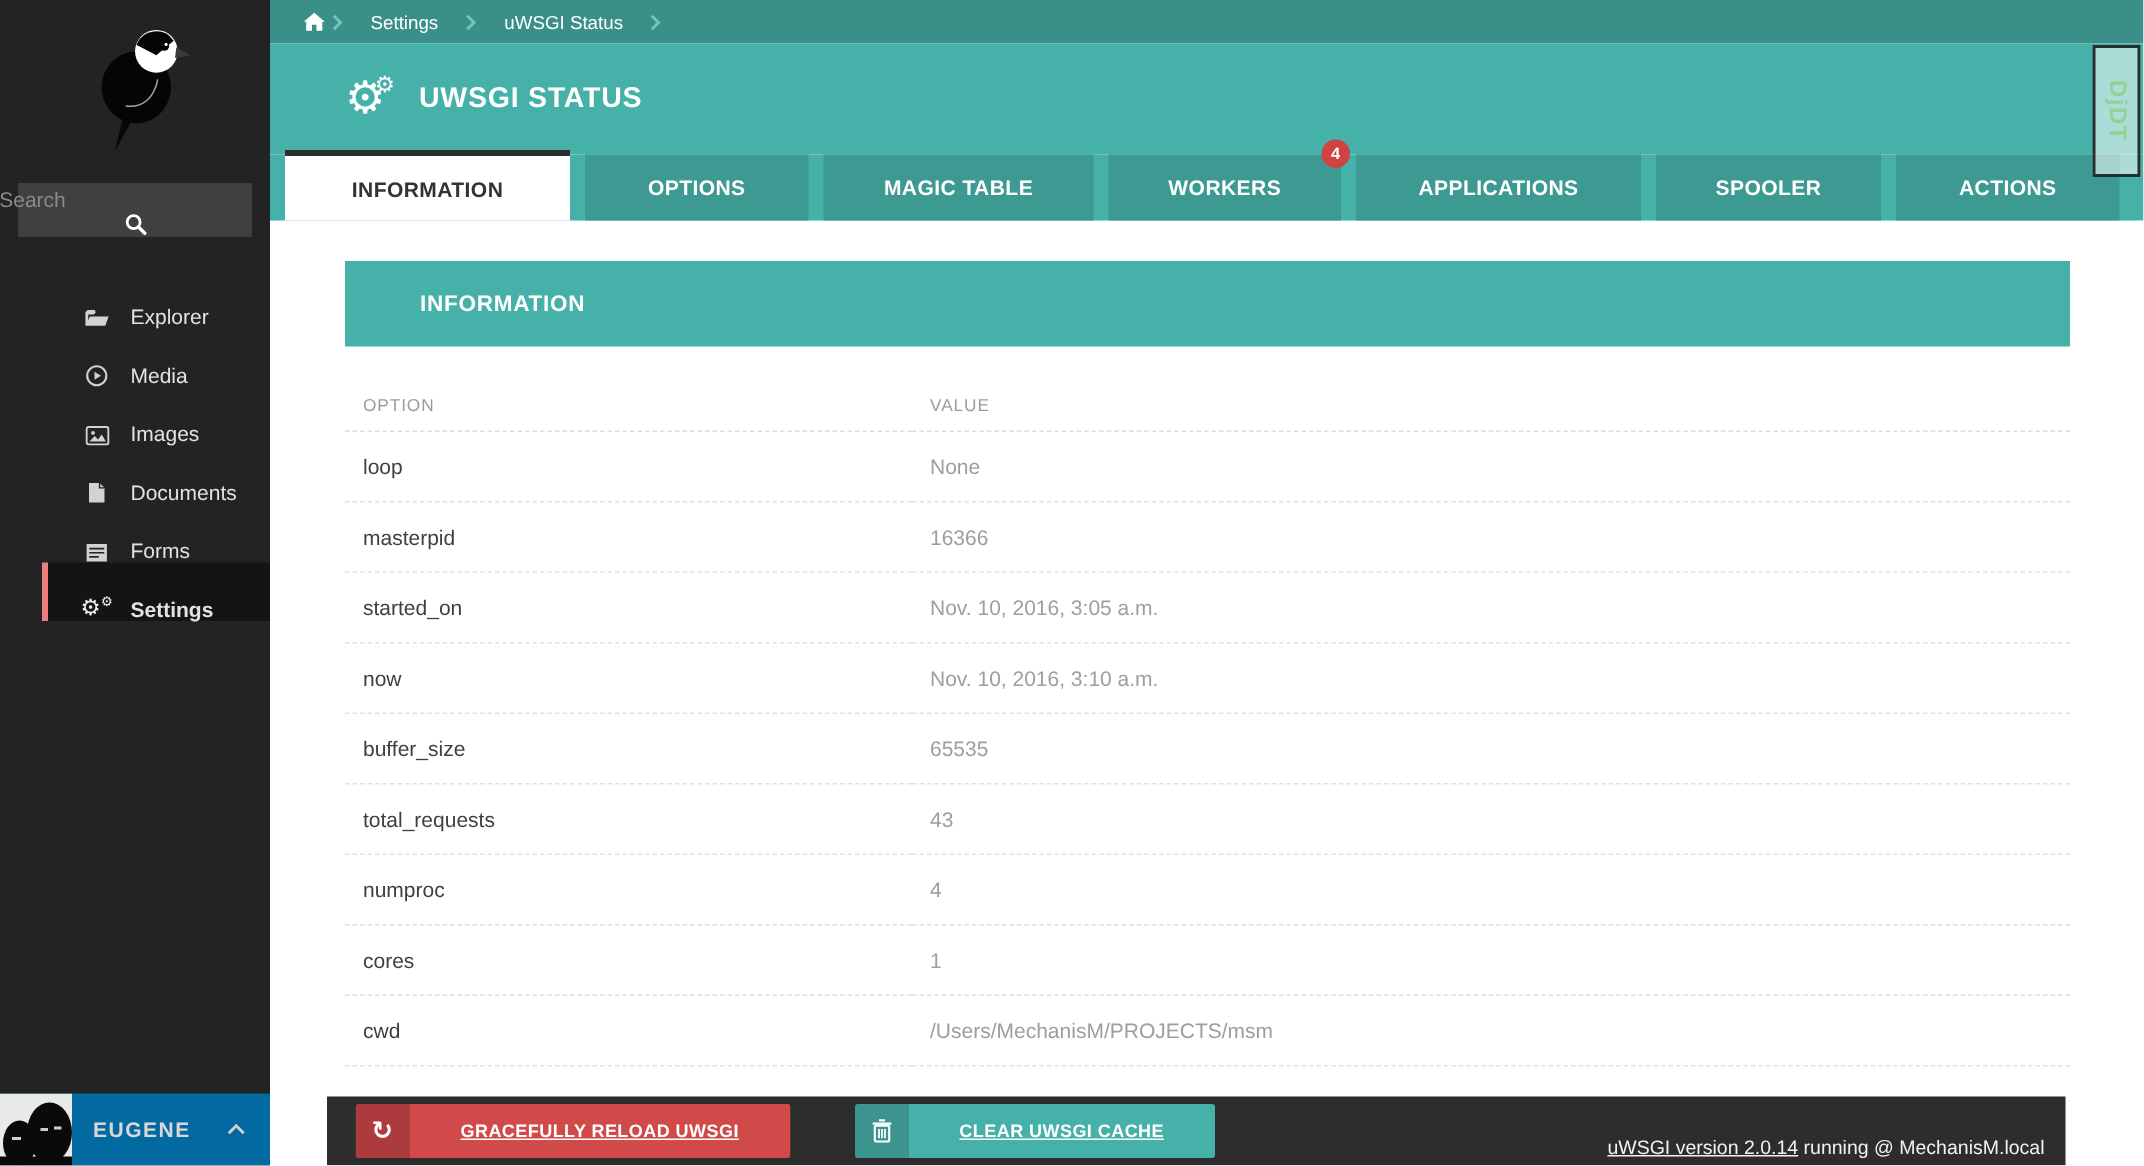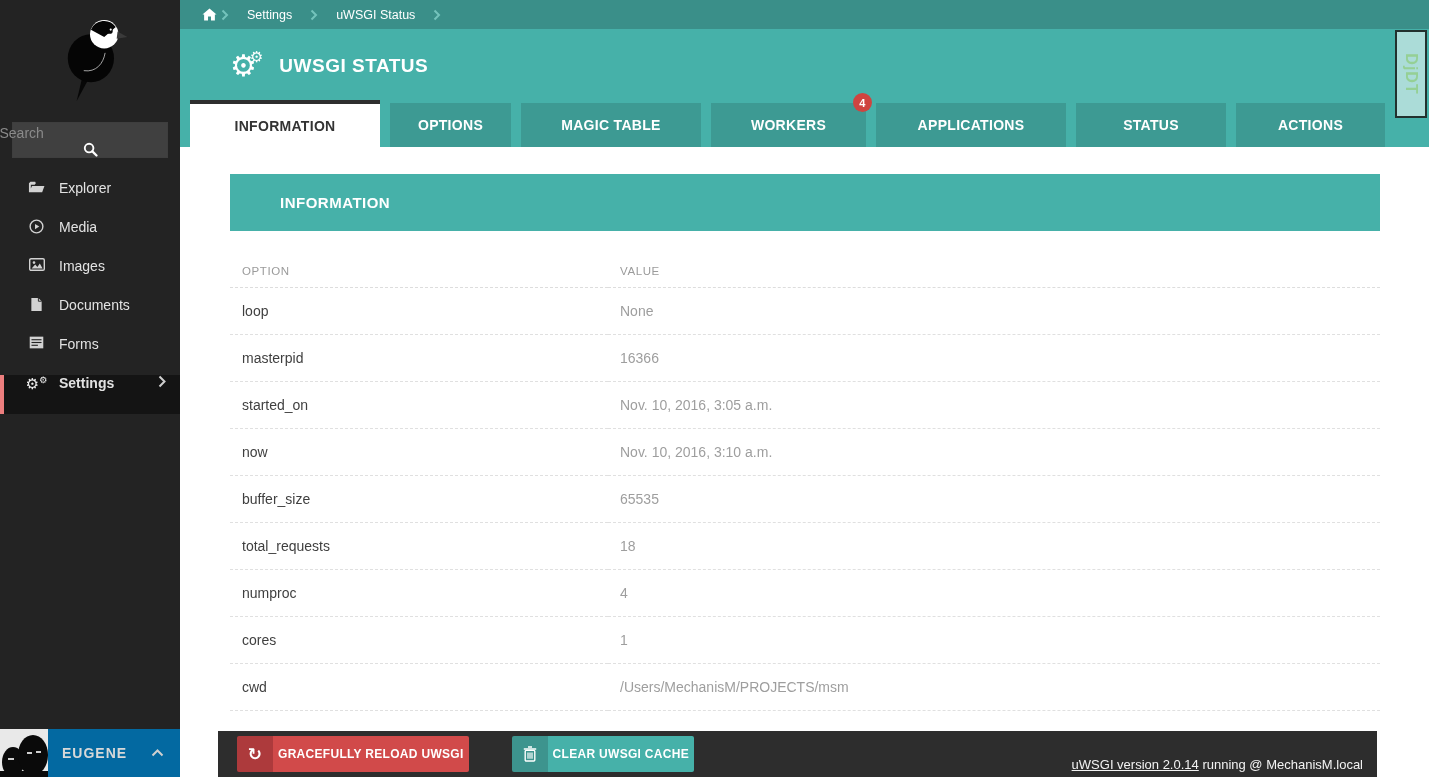--- a/index.html
+++ b/index.html
@@ -24,23 +24,23 @@
     background: #404040; border: 1px solid #3e3e3e;
     display: flex; align-items: center; padding: 0 12px; flex-direction: column;
   }
   .search-box input {
     flex: 1; background: transparent; border: none; outline: none;
     color: #bbb; font-size: 14px; font-family: inherit; min-width: 0;
   }
   .search-box input::placeholder { color: #8a8a8a; }
   .nav { margin-top: 18px; }
   .nav-item {
-    height: 39px; display: flex; align-items: flex-start;
+    height: 39px; display: flex; align-items: flex-end;
     padding: 0 14px 0 28px; gap: 14px;
-    color: #e2e2e2; font-size: 14px; cursor: pointer;
+    color: #e2e2e2; font-size: 14px; cursor: pointer; margin-left: 28px;
   }
   .nav-item .nav-icon { width: 17px; display: flex; justify-content: center; flex-shrink: 0; }
   .nav-item.active {
     background: #141414; font-weight: bold;
     border-left: 4px solid #ec7e7e; padding-left: 24px;
   }
   .nav-item.active .spacer { flex: 1; }
   .user-bar {
     position: absolute; bottom: 0; left: 0; right: 0; height: 48px;
     background: #0369a1; display: flex; align-items: center; cursor: pointer;
@@ -123,21 +123,21 @@
     margin: 0 52px 0 38px;
     display: flex; align-items: center;
     flex-shrink: 0;
   }
   .btn {
     display: flex; height: 36px; border-radius: 2px; overflow: hidden;
     color: #fff; font-weight: bold; font-size: 12px; letter-spacing: 0.3px;
     cursor: pointer; flex-shrink: 0;
   }
   .btn .icon-cell { width: 36px; display: flex; align-items: center; justify-content: center; }
-  .btn .label-cell { display: flex; align-items: center; padding: 0 5px; }
+  .btn .label-cell { display: flex; align-items: center; padding: 0 34px; text-decoration: underline; }
   .btn-reload { margin-left: 19px; }
   .btn-reload .icon-cell { background: #ad3a3c; font-size: 17px; }
   .btn-reload .label-cell { background: #d14a4a; }
   .btn-clear { margin-left: 43px; }
   .btn-clear .icon-cell { background: #3d948e; }
   .btn-clear .label-cell { background: #46b1a9; }
   .footer-note { margin-left: auto; margin-right: 14px; font-size: 13px; color: #f2f2f2; white-space: nowrap; margin-top: 20px; }
   .footer-note .link { text-decoration: underline; cursor: pointer; }
 
   
@@ -285,35 +285,35 @@
       <span class="gear-big">⚙</span>
         <span class="gear-small">⚙</span>
     </span>
     <span class="page-title">UWSGI STATUS</span>
   </div>
 
   <div class="tab-row">
     <div class="tab active" style="width:190px">
         <span>INFORMATION</span>
       </div>
-    <div class="tab" style="width:121px">
+    <div class="tab" style="width:149px">
         <span>OPTIONS</span>
       </div>
     <div class="tab" style="width:180px">
         <span>MAGIC TABLE</span>
       </div>
     <div class="tab" style="width:155px">
       <span>WORKERS</span>
       <span class="tab-badge">4</span>
     </div>
     <div class="tab" style="width:190px">
         <span>APPLICATIONS</span>
       </div>
     <div class="tab" style="width:150px">
-        <span>STATUS</span>
+        <span>SPOOLER</span>
       </div>
     <div class="tab" style="width:149px">
         <span>ACTIONS</span>
       </div>
   </div>
 
   <div class="content">
     <div class="panel-header">INFORMATION</div>
 
     <div class="table-wrap">
@@ -344,21 +344,21 @@
           <tr>
               <td class="opt">now</td>
               <td class="val">Nov. 10, 2016, 3:10 a.m.</td>
             </tr>
           <tr>
               <td class="opt">buffer_size</td>
               <td class="val">65535</td>
             </tr>
           <tr>
               <td class="opt">total_requests</td>
-              <td class="val">18</td>
+              <td class="val">43</td>
             </tr>
           <tr>
               <td class="opt">numproc</td>
               <td class="val">4</td>
             </tr>
           <tr>
               <td class="opt">cores</td>
               <td class="val">1</td>
             </tr>
           <tr>

